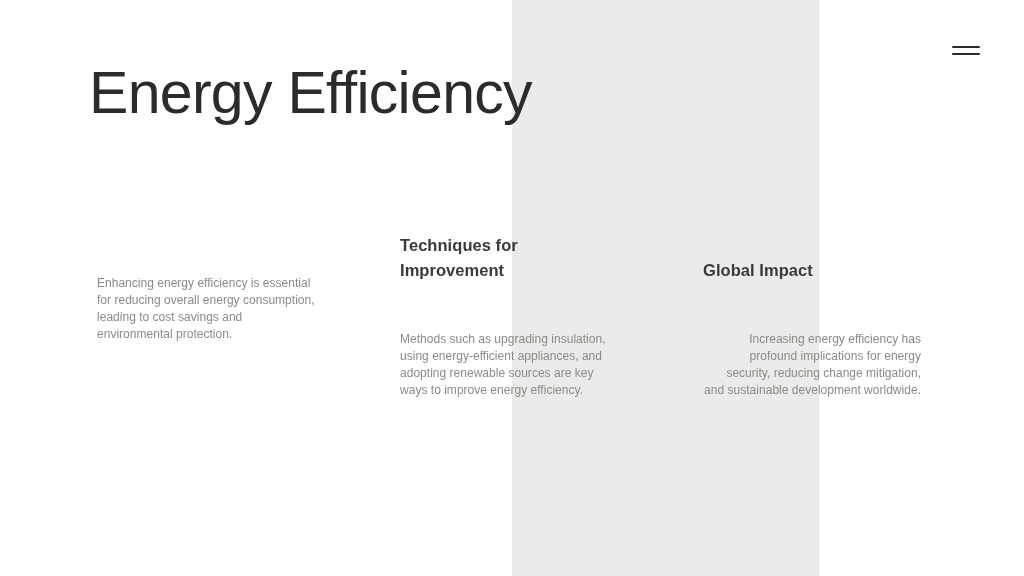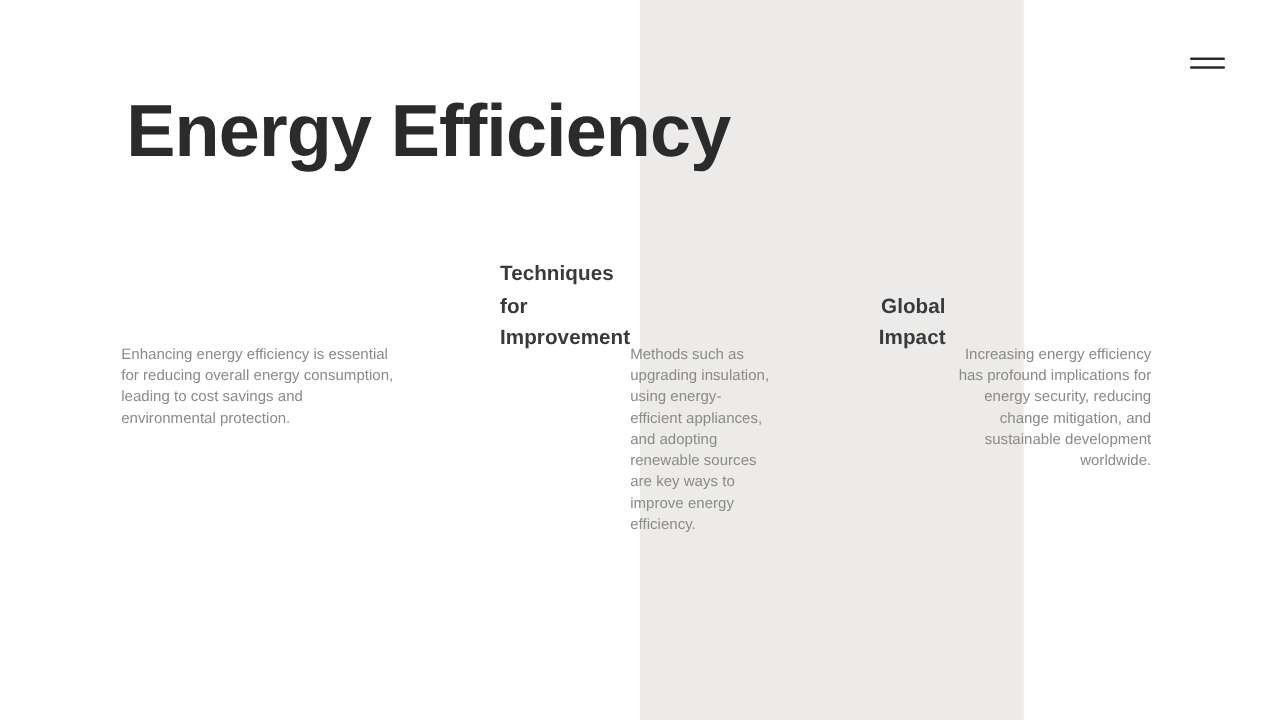--- a/index.html
+++ b/index.html
@@ -52,24 +52,24 @@
     border-radius: 1px;
   }
   #menu-button .bar.b1 { top: 6px; }
   #menu-button .bar.b2 { top: 13px; }
 
   
   #slide-title {
     position: absolute;
     left: 85px;
     top: 58px;
-    margin: 16px;
+    margin: 4px;
     z-index: 2;
     font-size: 59px;
-    font-weight: 700;
+    font-weight: 400;
     letter-spacing: -0.7px;
     line-height: 1.06;
     color: #2b2b2b;
     white-space: nowrap;
   }
 
   
   #columns {
     position: absolute;
     left: 97px;
@@ -77,21 +77,21 @@
     width: 860px;
     z-index: 2;
     display: flex;
     flex-direction: row;
     align-items: flex-start;
   }
   .column {
     width: 218px;
     margin-right: 85px;
     display: flex;
-    flex-direction: row;
+    flex-direction: column;
   }
   .column:last-child {
     margin-right: 0;
     text-align: right;
   }
 
   
   .column-heading-box {
     height: 56px;
     display: flex;

